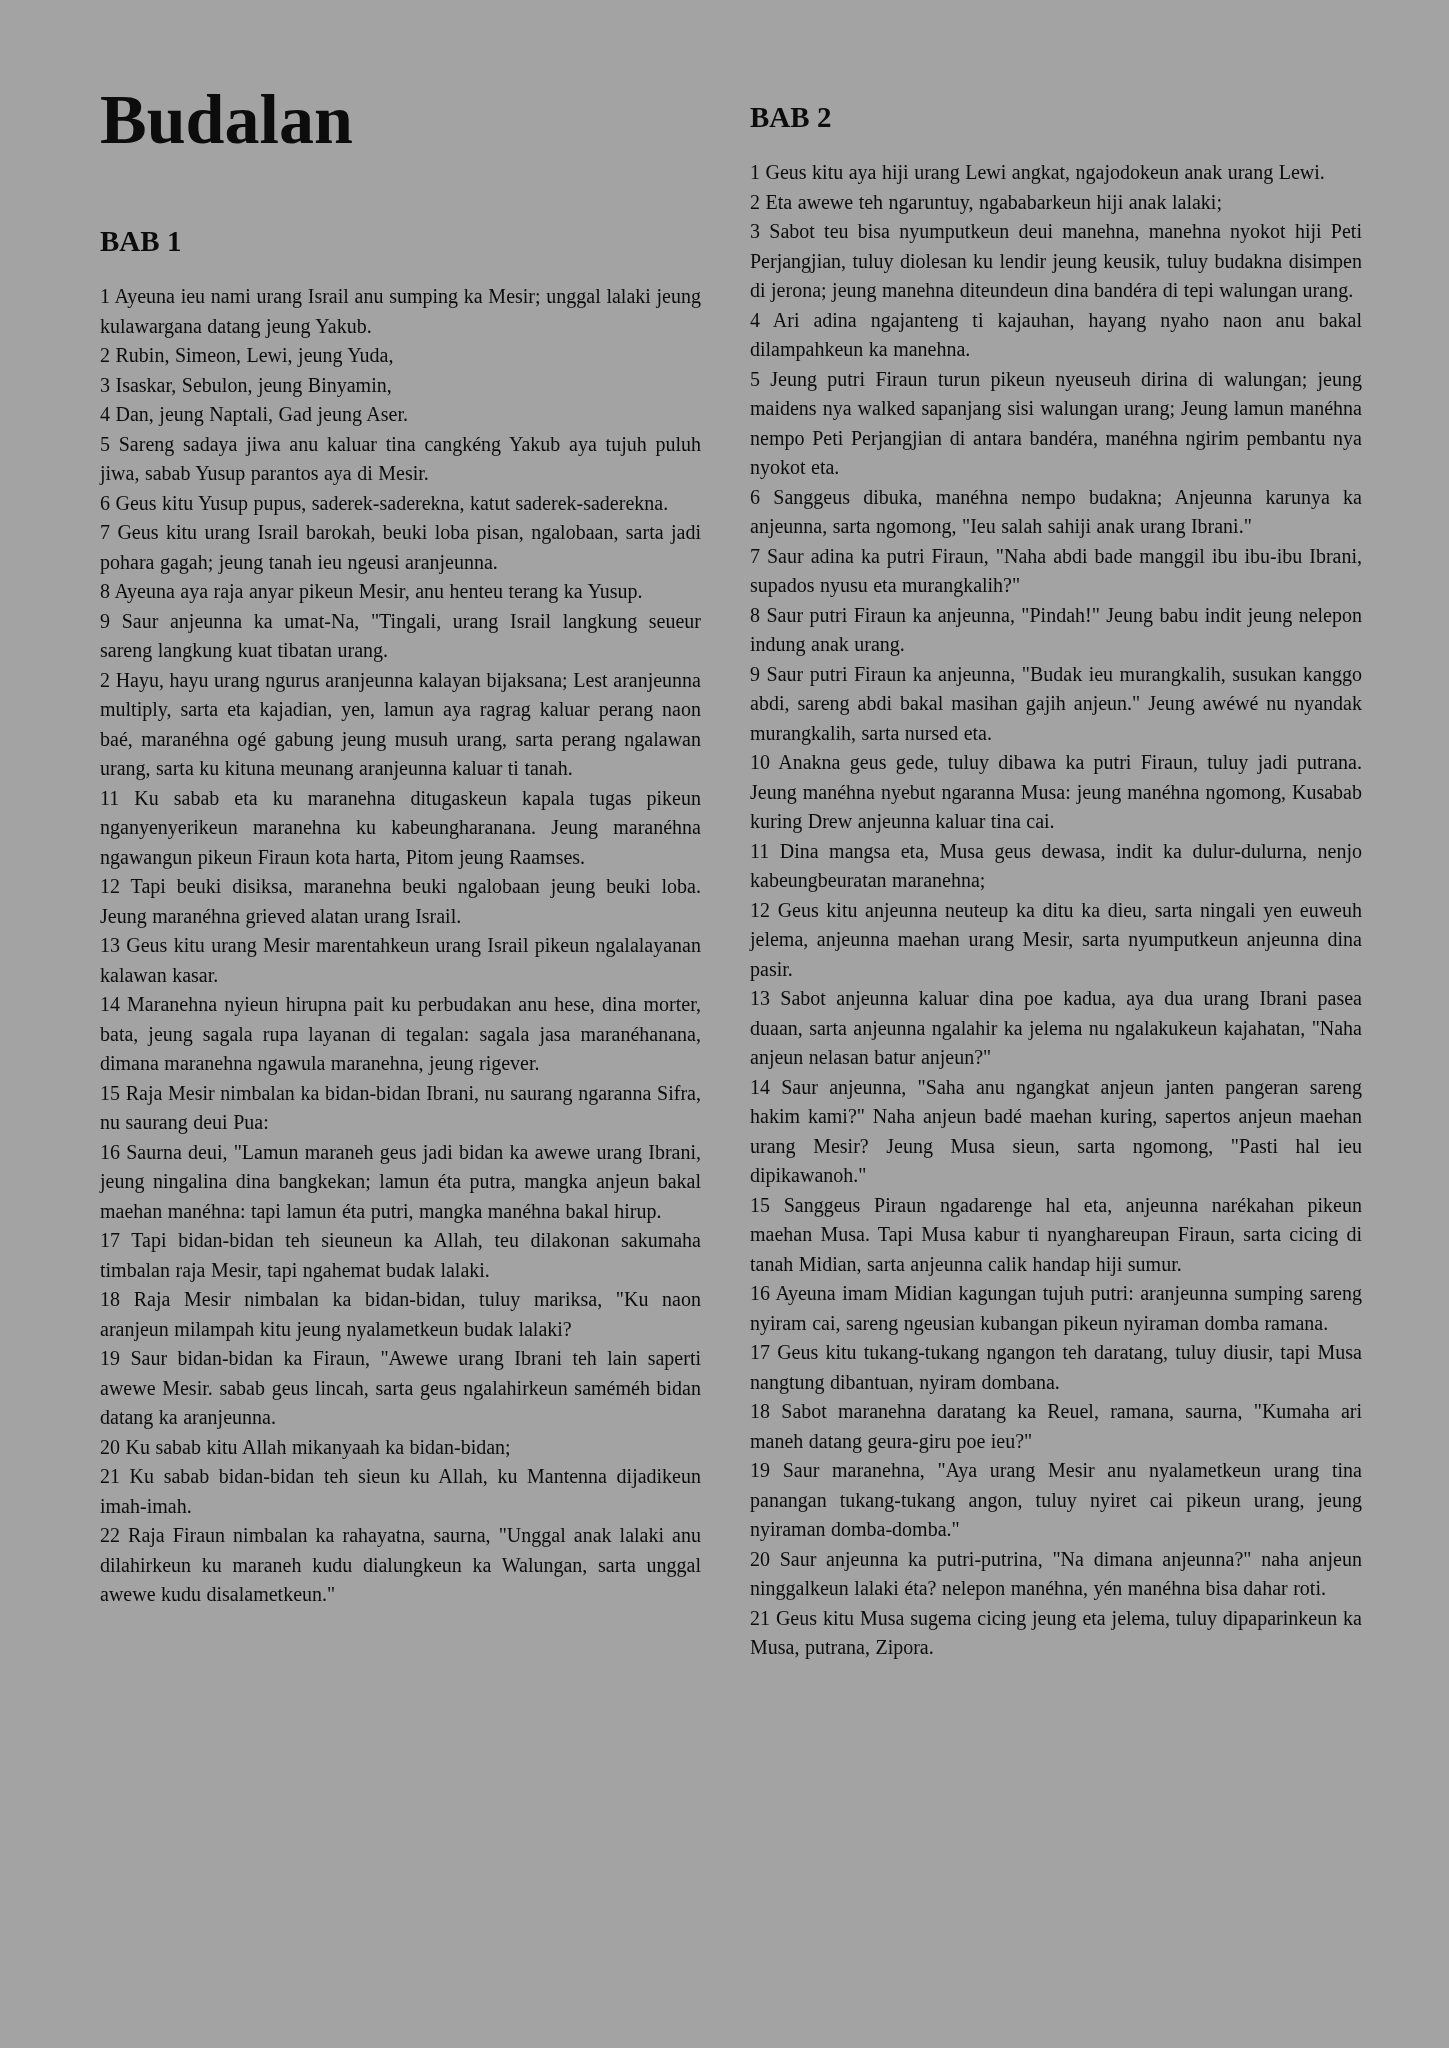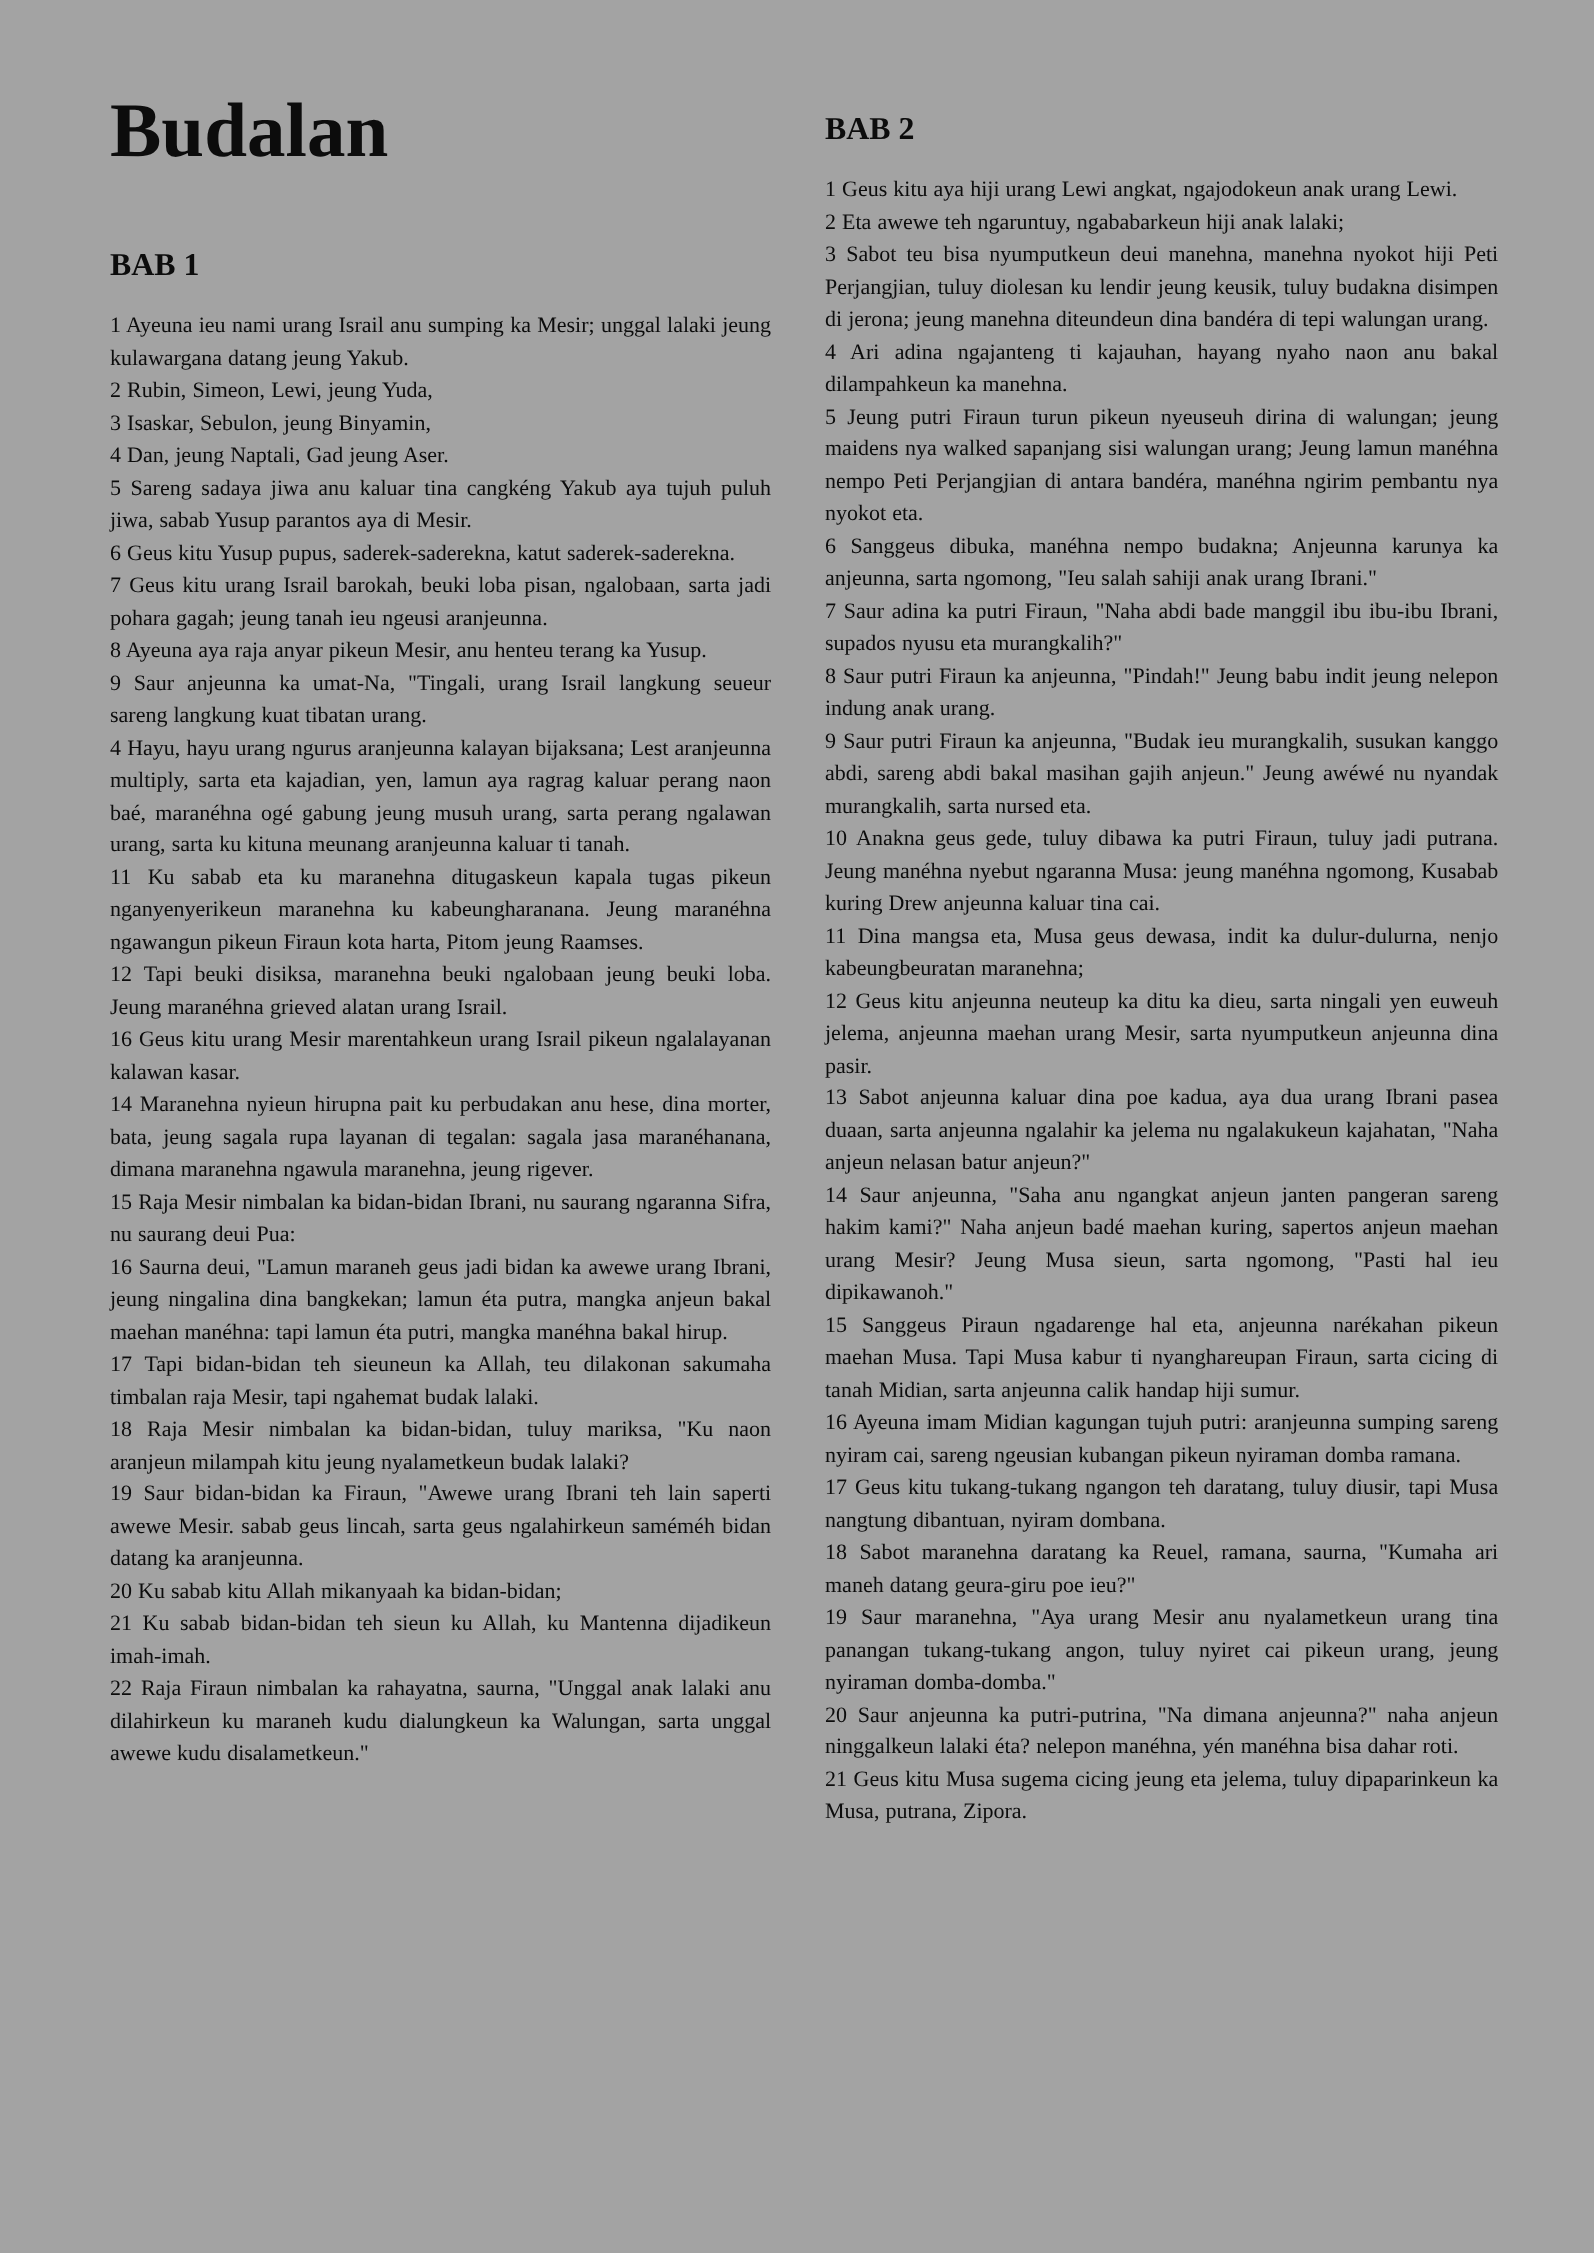--- a/index.html
+++ b/index.html
@@ -65,24 +65,24 @@
     <div class="verses">
         <p>1 Ayeuna ieu nami urang Israil anu sumping ka Mesir; unggal lalaki jeung kulawargana datang jeung Yakub.</p>
         <p>2 Rubin, Simeon, Lewi, jeung Yuda,</p>
         <p>3 Isaskar, Sebulon, jeung Binyamin,</p>
         <p>4 Dan, jeung Naptali, Gad jeung Aser.</p>
         <p>5 Sareng sadaya jiwa anu kaluar tina cangkéng Yakub aya tujuh puluh jiwa, sabab Yusup parantos aya di Mesir.</p>
         <p>6 Geus kitu Yusup pupus, saderek-saderekna, katut saderek-saderekna.</p>
         <p>7 Geus kitu urang Israil barokah, beuki loba pisan, ngalobaan, sarta jadi pohara gagah; jeung tanah ieu ngeusi aranjeunna.</p>
         <p>8 Ayeuna aya raja anyar pikeun Mesir, anu henteu terang ka Yusup.</p>
         <p>9 Saur anjeunna ka umat-Na, "Tingali, urang Israil langkung seueur sareng langkung kuat tibatan urang.</p>
-        <p>4 Hayu, hayu urang ngurus aranjeunna kalayan bijaksana; Lest aranjeunna multiply, sarta eta kajadian, yen, lamun aya ragrag kaluar perang naon baé, maranéhna ogé gabung jeung musuh urang, sarta perang ngalawan urang, sarta ku kituna meunang aranjeunna kaluar ti tanah.</p>
+        <p>2 Hayu, hayu urang ngurus aranjeunna kalayan bijaksana; Lest aranjeunna multiply, sarta eta kajadian, yen, lamun aya ragrag kaluar perang naon baé, maranéhna ogé gabung jeung musuh urang, sarta perang ngalawan urang, sarta ku kituna meunang aranjeunna kaluar ti tanah.</p>
         <p>11 Ku sabab eta ku maranehna ditugaskeun kapala tugas pikeun nganyenyerikeun maranehna ku kabeungharanana. Jeung maranéhna ngawangun pikeun Firaun kota harta, Pitom jeung Raamses.</p>
         <p>12 Tapi beuki disiksa, maranehna beuki ngalobaan jeung beuki loba. Jeung maranéhna grieved alatan urang Israil.</p>
-        <p>16 Geus kitu urang Mesir marentahkeun urang Israil pikeun ngalalayanan kalawan kasar.</p>
+        <p>13 Geus kitu urang Mesir marentahkeun urang Israil pikeun ngalalayanan kalawan kasar.</p>
         <p>14 Maranehna nyieun hirupna pait ku perbudakan anu hese, dina morter, bata, jeung sagala rupa layanan di tegalan: sagala jasa maranéhanana, dimana maranehna ngawula maranehna, jeung rigever.</p>
         <p>15 Raja Mesir nimbalan ka bidan-bidan Ibrani, nu saurang ngaranna Sifra, nu saurang deui Pua:</p>
         <p>16 Saurna deui, "Lamun maraneh geus jadi bidan ka awewe urang Ibrani, jeung ningalina dina bangkekan; lamun éta putra, mangka anjeun bakal maehan manéhna: tapi lamun éta putri, mangka manéhna bakal hirup.</p>
         <p>17 Tapi bidan-bidan teh sieuneun ka Allah, teu dilakonan sakumaha timbalan raja Mesir, tapi ngahemat budak lalaki.</p>
         <p>18 Raja Mesir nimbalan ka bidan-bidan, tuluy mariksa, "Ku naon aranjeun milampah kitu jeung nyalametkeun budak lalaki?</p>
         <p>19 Saur bidan-bidan ka Firaun, "Awewe urang Ibrani teh lain saperti awewe Mesir. sabab geus lincah, sarta geus ngalahirkeun saméméh bidan datang ka aranjeunna.</p>
         <p>20 Ku sabab kitu Allah mikanyaah ka bidan-bidan;</p>
         <p>21 Ku sabab bidan-bidan teh sieun ku Allah, ku Mantenna dijadikeun imah-imah.</p>
         <p>22 Raja Firaun nimbalan ka rahayatna, saurna, "Unggal anak lalaki anu dilahirkeun ku maraneh kudu dialungkeun ka Walungan, sarta unggal awewe kudu disalametkeun."</p>
       </div>

